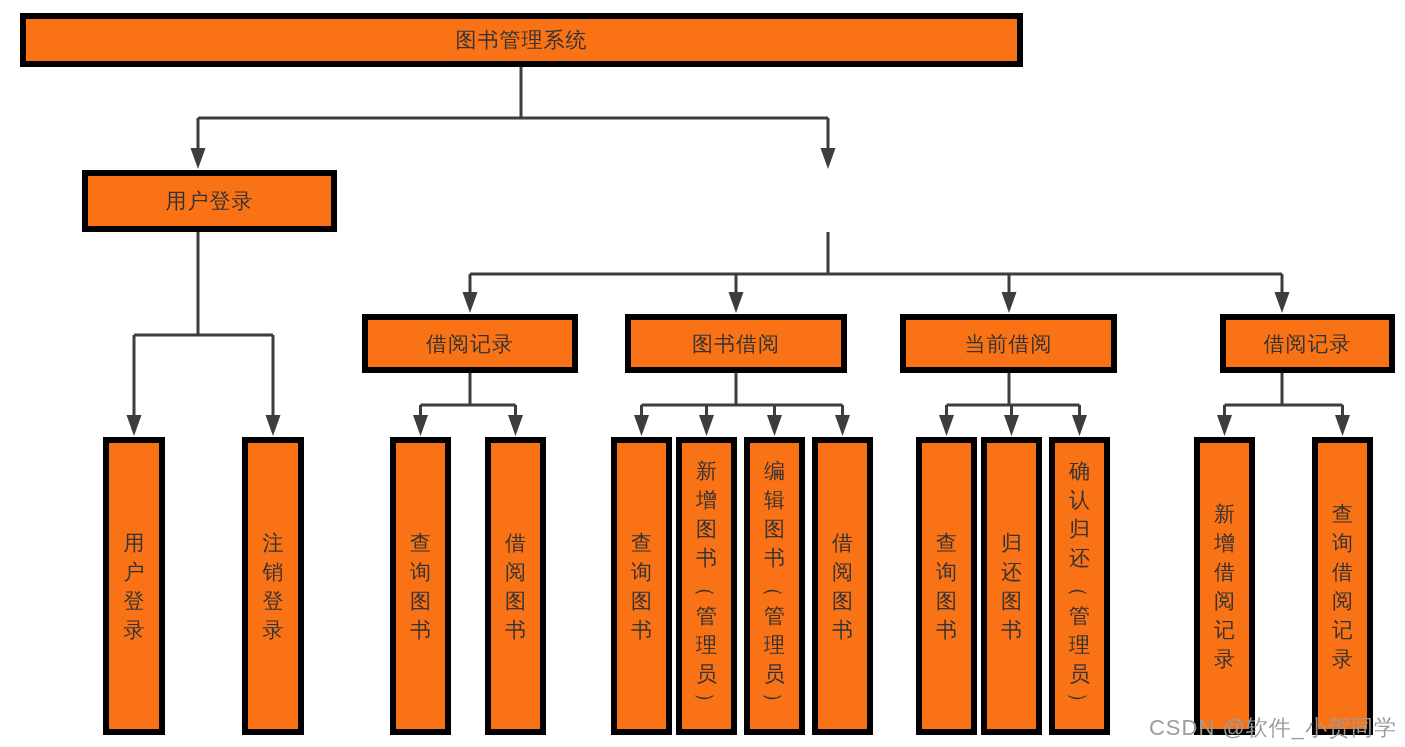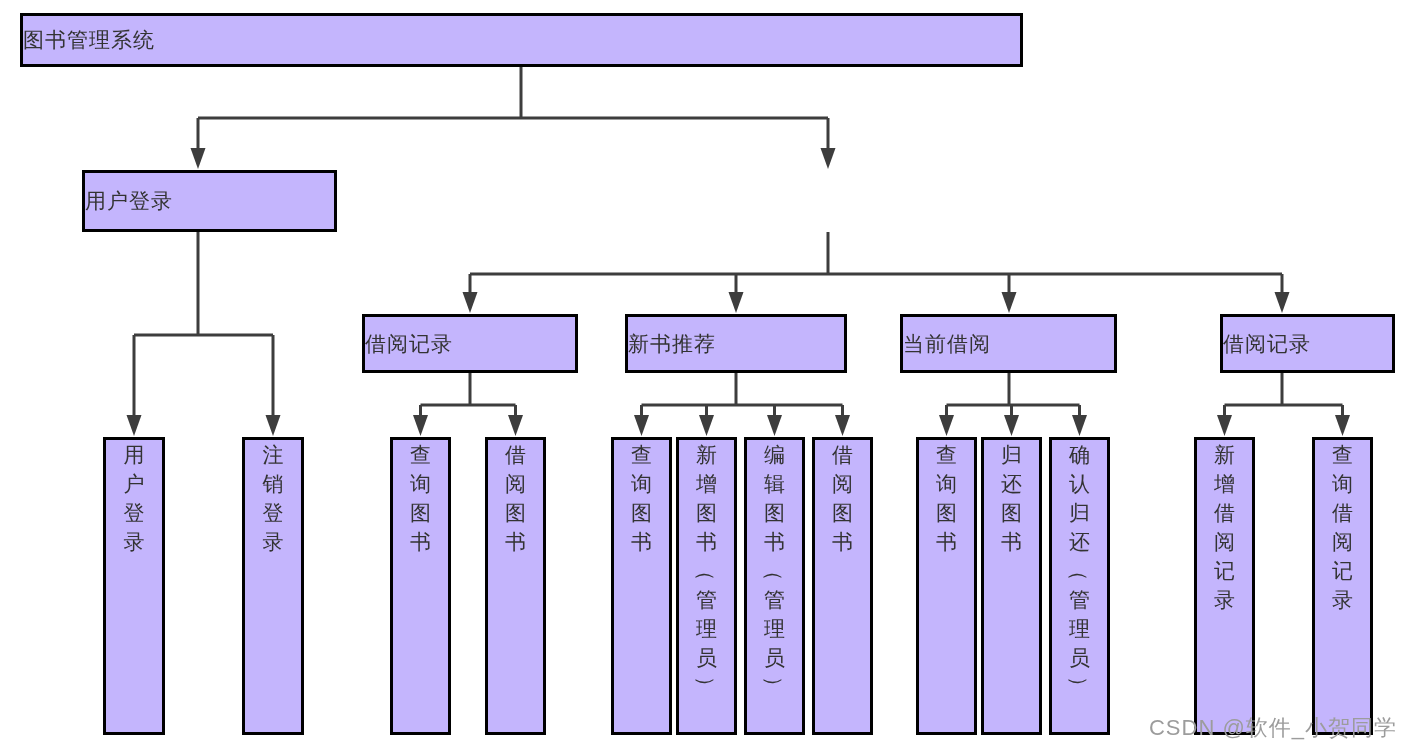--- a/index.html
+++ b/index.html
@@ -7,25 +7,25 @@
     position:relative;
     width:1405px;height:747px;
     background:#ffffff;
     font-family:"Liberation Sans","DejaVu Sans",sans-serif;
     overflow:hidden;
   }
   #connectors{position:absolute;left:0;top:0;}
   .node{
     position:absolute;
     box-sizing:border-box;
-    background:#c4b5fd;
-    border:3px solid #000000;
+    background:#f97316;
+    border:6px solid #000000;
     display:flex;
     align-items:center;
-    justify-content:flex-start;
+    justify-content:center;
     color:#333333;
   }
   .node.h span{font-size:21px;letter-spacing:1px;}
   .node.v{flex-direction:column;}
   .node.v span{
     display:block;
     font-size:21px;
     line-height:29px;
     text-align:center;
     width:100%;
@@ -128,21 +128,21 @@
   </div>
 
   <div class="node h" style="left:82px;top:170px;width:255px;height:62px">
     <span>用户登录</span>
   </div>
 
   <div class="node h" style="left:362px;top:314px;width:216px;height:59px">
     <span>借阅记录</span>
   </div>
   <div class="node h" style="left:625px;top:314px;width:222px;height:59px">
-    <span>新书推荐</span>
+    <span>图书借阅</span>
   </div>
   <div class="node h" style="left:900px;top:314px;width:217px;height:59px">
     <span>当前借阅</span>
   </div>
   <div class="node h" style="left:1220px;top:314px;width:175px;height:59px">
     <span>借阅记录</span>
   </div>
 
   <div class="node v" style="left:103px;top:437px;width:62px;height:298px">
       <span>用</span>

